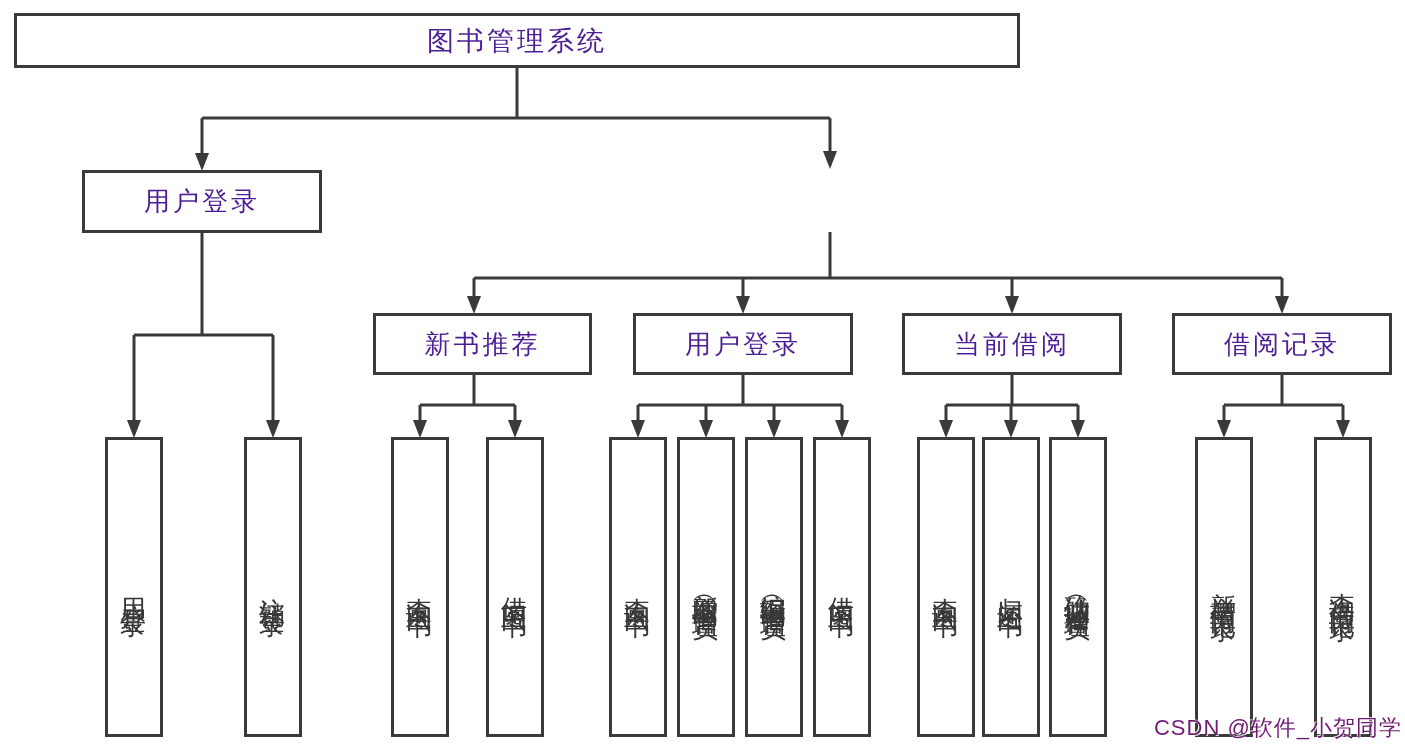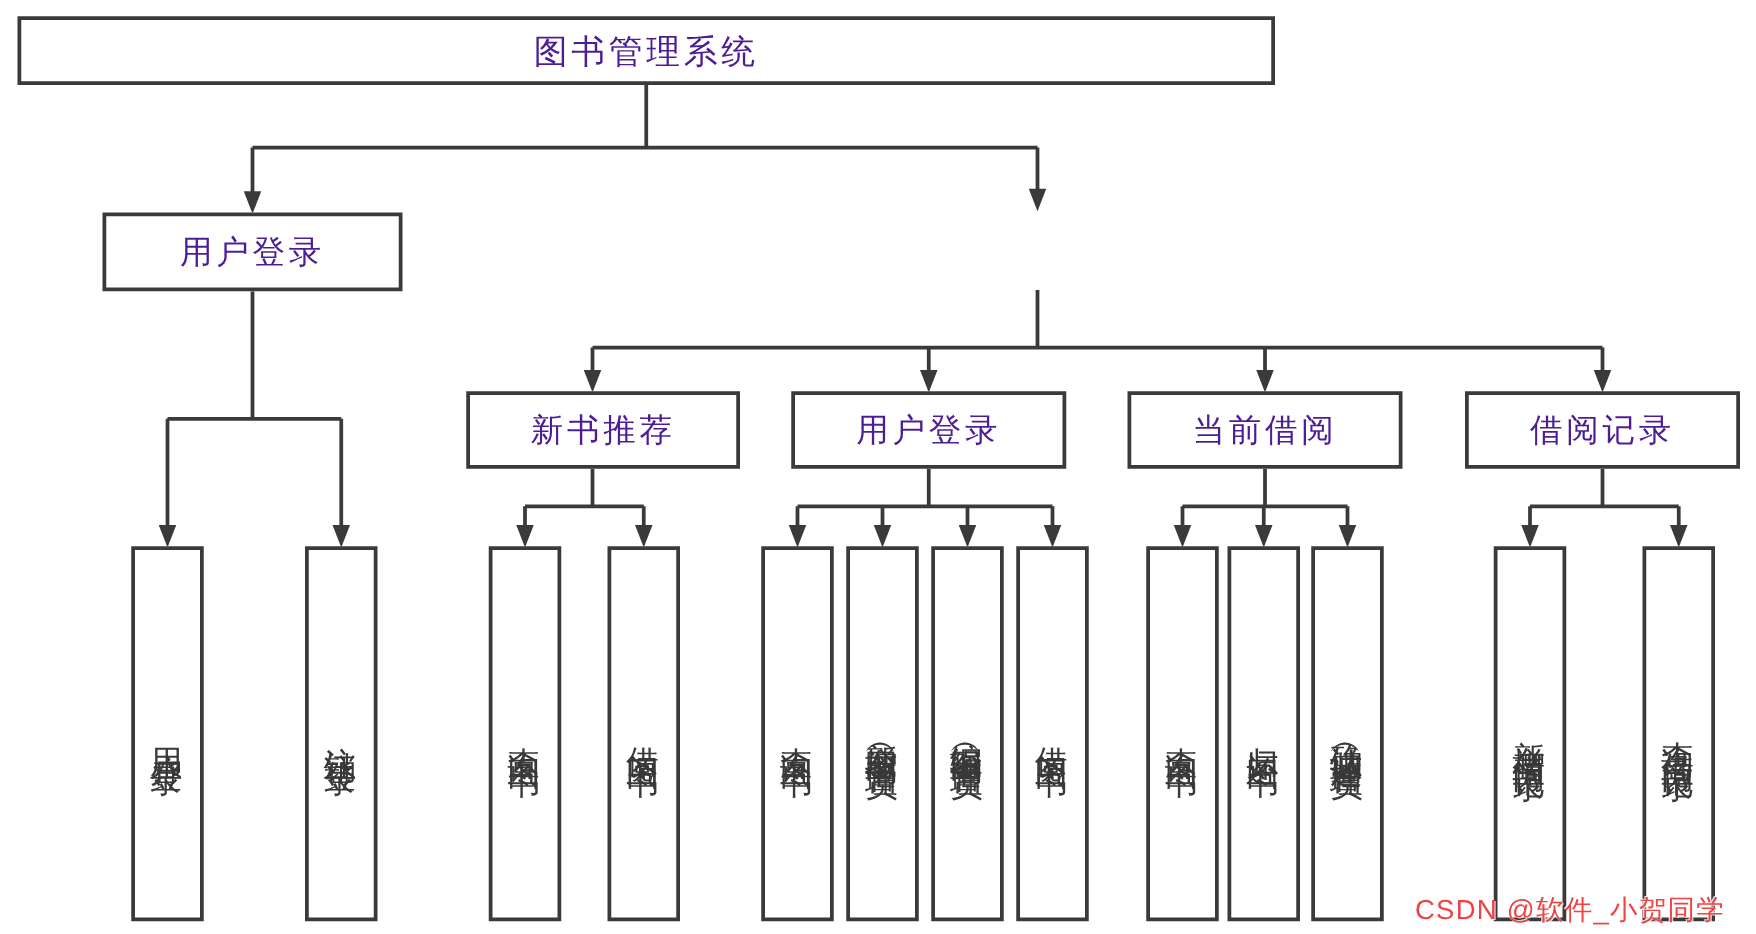--- a/index.html
+++ b/index.html
@@ -14,22 +14,22 @@
     font-size:26px;letter-spacing:3px;color:#4c1d95;white-space:nowrap;
   }
   .vbox{
     position:absolute;box-sizing:border-box;border:3px solid #3a3a3a;background:#ffffff;
     top:437px;width:58px;height:300px;
     writing-mode:vertical-rl;text-orientation:mixed;
     display:flex;align-items:center;justify-content:center;
     font-size:26px;letter-spacing:5px;color:#383838;
   }
   .watermark{
-    position:absolute;right:25px;bottom:4px;z-index:5;
-    font-size:22px;letter-spacing:1px;color:#ef4444;
+    position:absolute;right:3px;bottom:4px;z-index:5;
+    font-size:22px;letter-spacing:1px;color:#701a75;
     text-shadow:1px 1px 0 rgba(255,255,255,.8), -1px -1px 0 rgba(255,255,255,.8);
   }
 </style>
 </head>
 <body>
 
 <div class="canvas">
 
   <svg class="connectors" width="1405" height="747" viewBox="0 0 1405 747" aria-hidden="true">
     <g stroke="#3a3a3a" stroke-width="3" fill="none">

